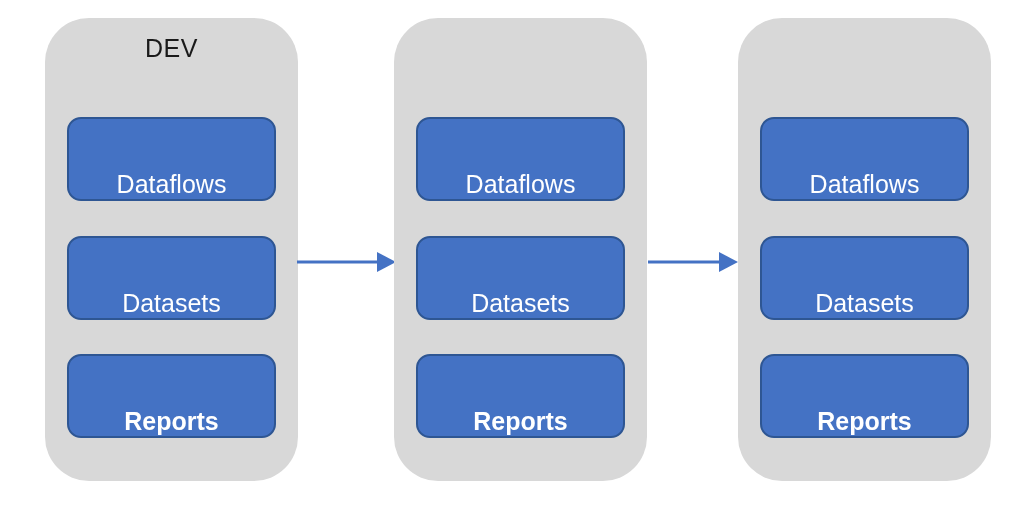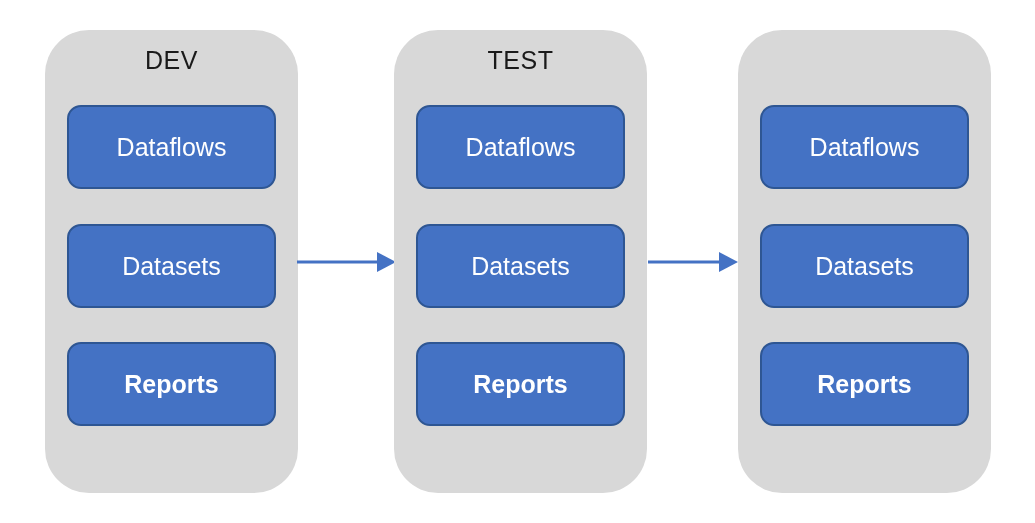--- a/index.html
+++ b/index.html
@@ -10,21 +10,21 @@
   .canvas {
     position: relative;
     width: 1035px;
     height: 523px;
     background: var(--canvas-bg, #ffffff);
     font-family: "Liberation Sans", sans-serif;
     overflow: hidden;
   }
   .stage {
     position: absolute;
-    top: 30px;
+    top: 18px;
     width: 253px;
     height: 463px;
     background: var(--stage-bg, #d8d8d8);
     border-radius: 44px;
   }
   .stage.dev  { left: 45px; }
   .stage.test { left: 394px; }
   .stage.prod { left: 738px; }
   .stage-title {
     position: absolute;
@@ -40,24 +40,25 @@
   .item {
     position: absolute;
     left: 22px;
     width: 209px;
     height: 84px;
     box-sizing: border-box;
     background: var(--item-bg, #4472c4);
     border: 2px solid var(--item-border, #2e5693);
     border-radius: 14px;
     display: flex;
-    align-items: center;
+    align-items: flex-end;
     justify-content: center;
     color: var(--item-text, #ffffff);
     font-size: 25px;
+    margin-top: 24px;
   }
   .item.row-0 { top: 75px; }
   .item.row-1 { top: 194px; }
   .item.row-2 { top: 312px; font-weight: bold; }
   .arrow {
     position: absolute;
     top: 248px;
     color: var(--arrow-color, #4472c4);
     line-height: 0;
   }
@@ -83,21 +84,20 @@
   </div>
 
   <div class="arrow first">
     <svg width="99" height="28" viewBox="0 0 99 28">
       <line x1="0" y1="14" x2="82" y2="14" stroke="currentColor" stroke-width="3"></line>
       <polygon points="80,4 99,14 80,24" fill="currentColor"></polygon>
     </svg>
   </div>
 
   <div class="stage test">
-    <div class="stage-title">TEST</div>
     <div class="item row-0">
       <span>Dataflows</span>
     </div>
     <div class="item row-1">
       <span>Datasets</span>
     </div>
     <div class="item row-2">
       <span>Reports</span>
     </div>
   </div>

